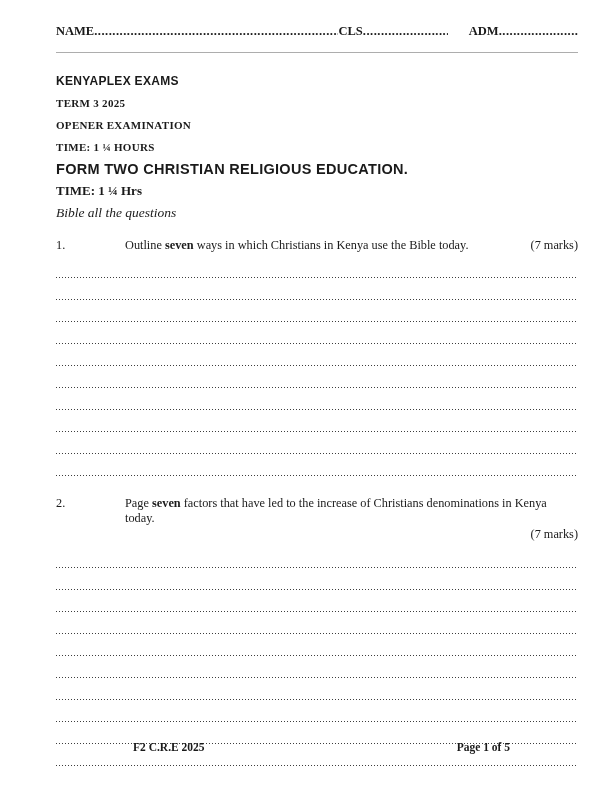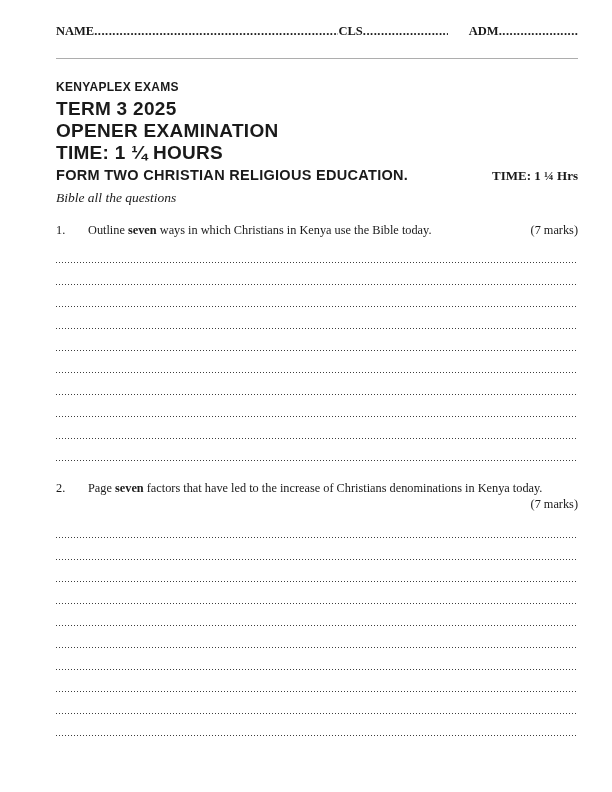--- a/index.html
+++ b/index.html
@@ -16,47 +16,48 @@
   }
 
   
   .header-row {
     display: flex;
     align-items: baseline;
     font-weight: bold;
     font-size: 12.5px;
     line-height: 14px;
     border-bottom: 1px solid #adadad;
-    padding-bottom: 20px;
+    padding-bottom: 14px;
   }
   .hdr-label { flex: none; }
   .hdr-label-adm { margin-left: 21px; }
   .dots {
     overflow: hidden;
     white-space: nowrap;
     letter-spacing: 0.5px;
   }
   .dots-name { flex: 240 1 0; }
   .dots-cls  { flex: none; width: 85px; }
   .dots-adm  { flex: 78 1 0; }
 
   
   .title-block {
     margin-top: 17px;
     font-family: "Liberation Sans", sans-serif;
     font-weight: bold;
   }
   .t-line { line-height: 22px; letter-spacing: 0.3px; }
   .t-main { font-size: 12px; }
-  .t-sub  { font-size: 19px; }
+  .t-sub  { font-size: 11px; font-family: Liberation Serif, serif; }
   .subject-row {
     display: flex;
     justify-content: space-between;
     align-items: baseline;
     line-height: 22px;
+    flex-direction: column;
   }
   .subject-title { font-size: 14.5px; letter-spacing: 0.3px; }
   .time-right {
     font-family: "Liberation Serif", serif;
     font-size: 13px;
     letter-spacing: 0;
     text-align: center;
   }
   .instruction {
     font-family: "Liberation Serif", serif;
@@ -69,21 +70,21 @@
   
   .questions { }
   .question { margin-top: 14px; }
   .question + .question { margin-top: 20px; }
   .q-row {
     display: flex;
     font-size: 12.3px;
     line-height: 15px;
   }
   .q-num { flex: none; width: 32px; }
-  .q-text { flex: 1 1 auto; }
+  .q-text { flex: 1 1 auto; margin-left: 37px; }
   .q-marks-inline { flex: none; margin-left: 8px; }
   .q-marks-line {
     text-align: right;
     font-size: 12.3px;
     line-height: 16px;
   }
   .answer-lines { margin-top: 3px; }
   .answer-lines.after-marks { margin-top: 4px; }
   .ans-line {
     height: 22px;
@@ -172,14 +173,18 @@
           <div class="ans-line"></div>
           <div class="ans-line"></div>
           <div class="ans-line"></div>
           <div class="ans-line"></div>
           <div class="ans-line"></div>
           <div class="ans-line"></div>
         </div>
     </div>
   </div>
 
+  <div class="footer">
+    <span class="footer-left">F2 C.R.E 2025</span>
+    <span class="footer-right">Page 1 of 5</span>
+  </div>
 
 </div>
 
 </body></html>

